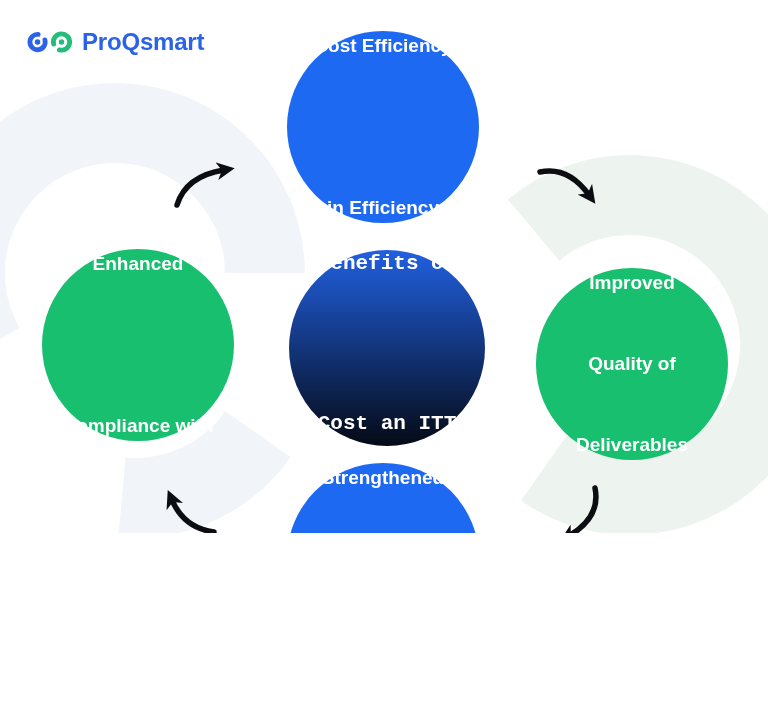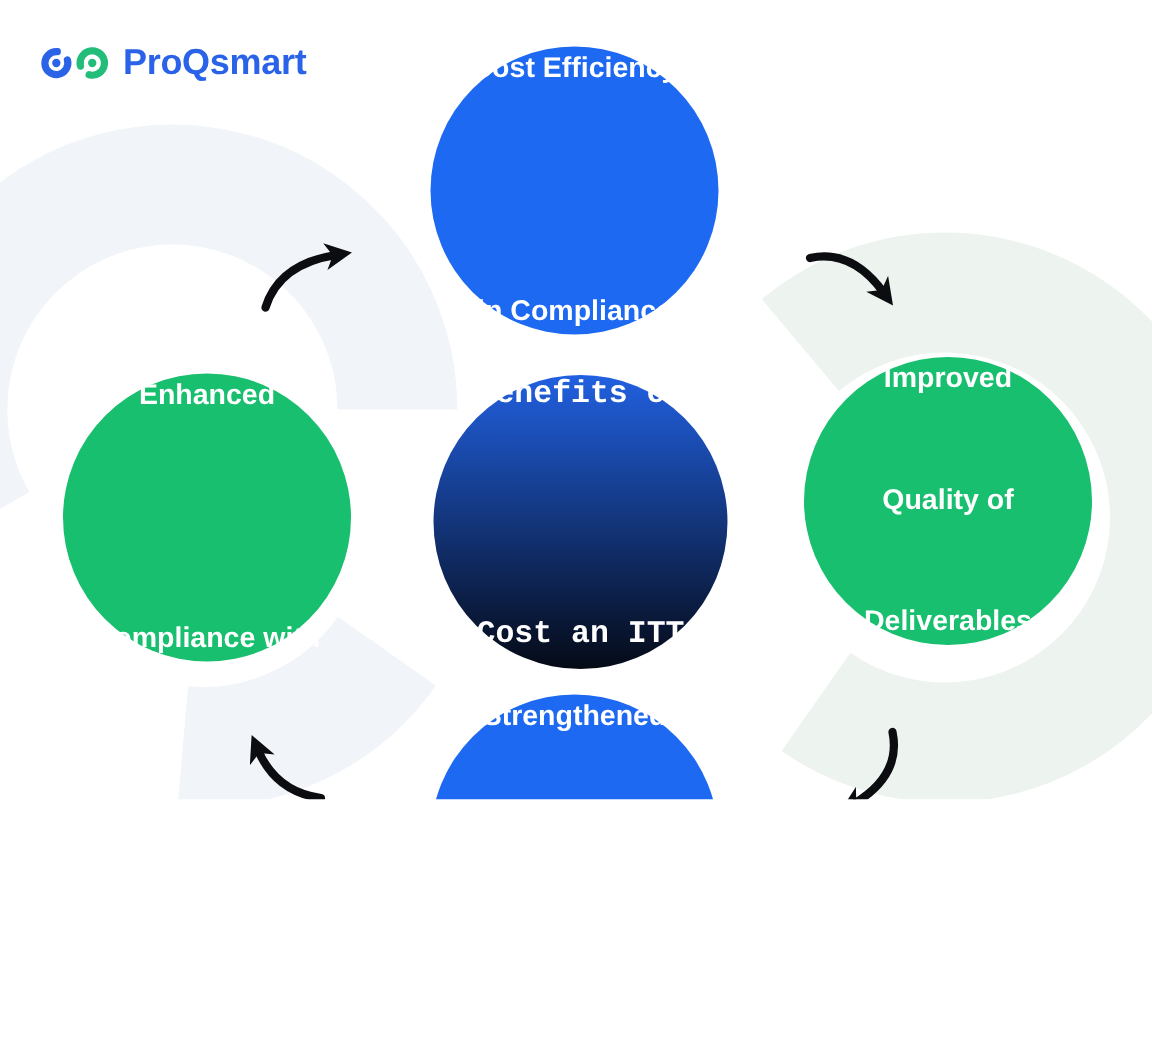--- a/index.html
+++ b/index.html
@@ -44,21 +44,21 @@
   .satellite { width: 192px; height: 192px; }
   .satellite .line {
     font-size: 19px;
     font-weight: 700;
     line-height: 30px;
   }
   .node-blue  { background: var(--blue, #1d69f2); }
   .node-green { background: var(--green, #17bf6f); gap: 24px; }
   .node-top    { left: 287px; top: 31px; }
   .node-left   { left: 42px;  top: 249px; }
-  .node-right  { left: 536px; top: 238px; }
+  .node-right  { left: 536px; top: 268px; }
   .node-bottom { left: 287px; top: 463px; }
 
   .node-center {
     left: 289px; top: 250px;
     width: 196px; height: 196px;
     background: linear-gradient(to bottom, var(--centerTop, #2160e0), var(--centerBottom, #050a16));
     padding-bottom: 8px;
     box-sizing: border-box;
   }
   .node-center .line {
@@ -109,21 +109,21 @@
     <span class="brand-text">ProQsmart</span>
   </div>
 
   <div class="node node-center">
     <span class="line">Benefits of</span>
     <span class="line">Cost an ITT</span>
   </div>
 
   <div class="node satellite node-blue node-top">
     <span class="line">Cost Efficiency</span>
-    <span class="line">in Compliance</span>
+    <span class="line">in Efficiency</span>
   </div>
 
   <div class="node satellite node-green node-right">
     <span class="line">Improved</span>
     <span class="line">Quality of</span>
     <span class="line">Deliverables</span>
   </div>
 
   <div class="node satellite node-blue node-bottom">
     <span class="line">Strengthened</span>

